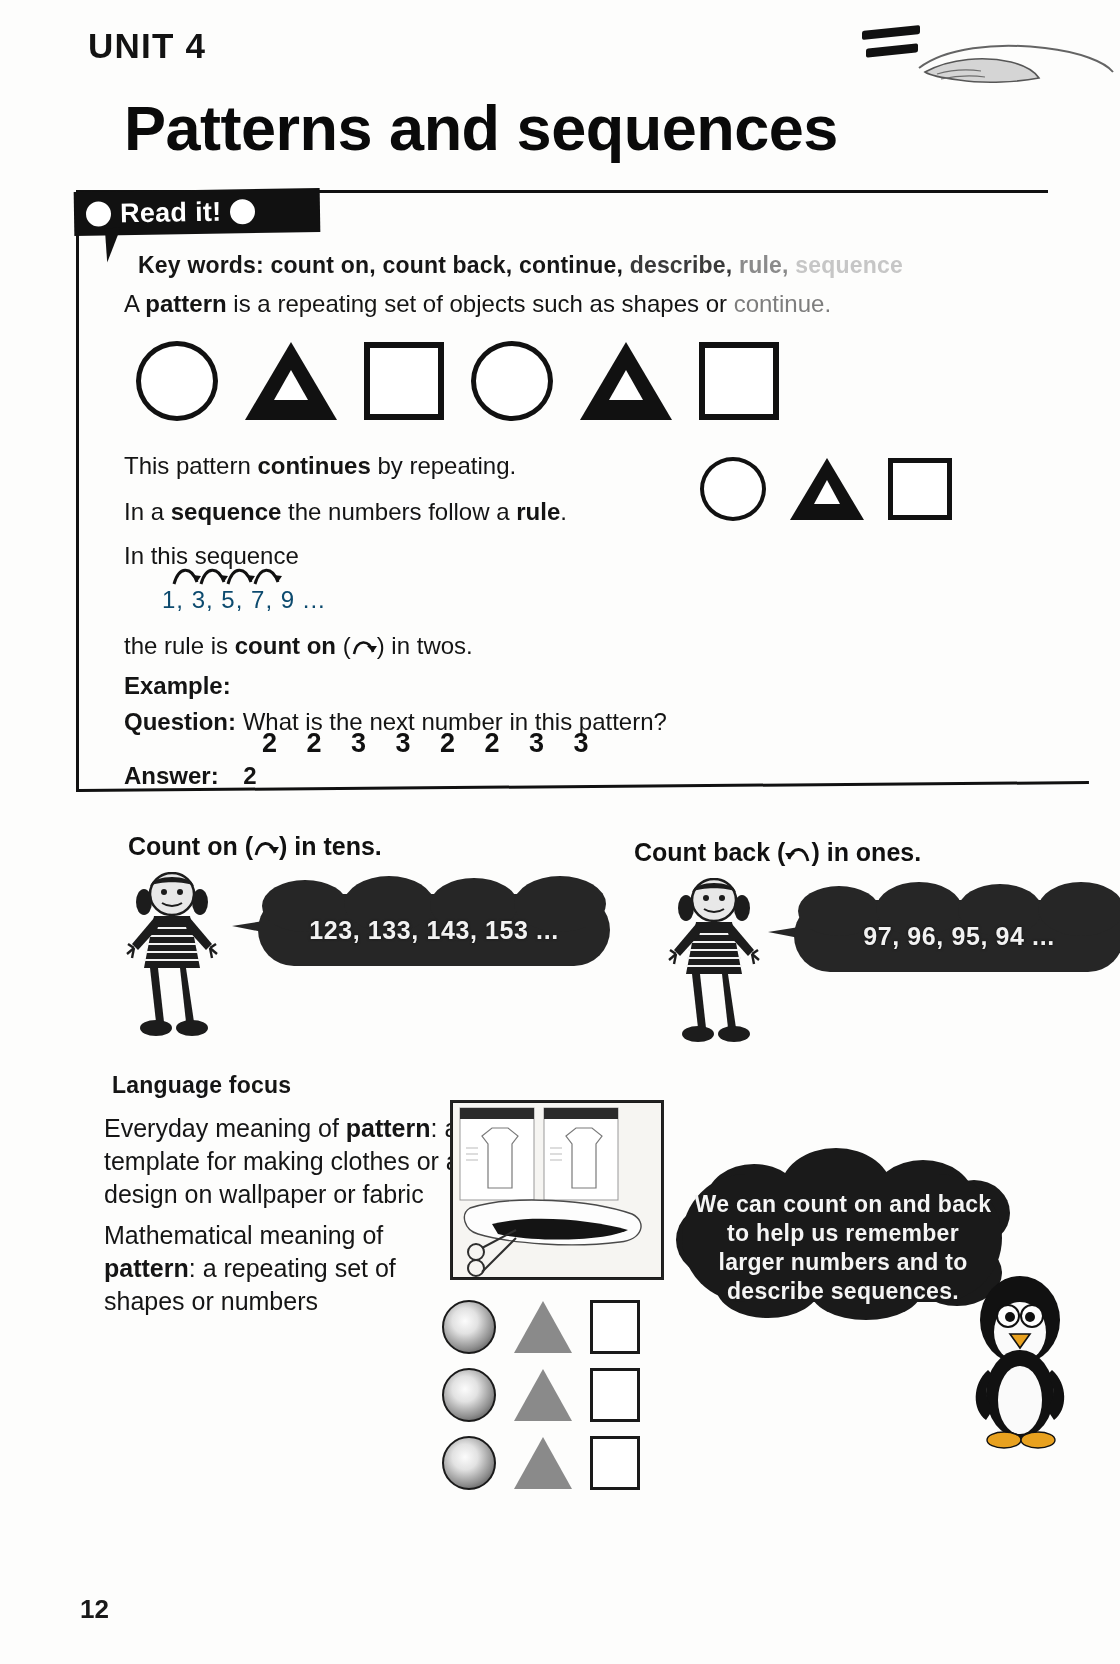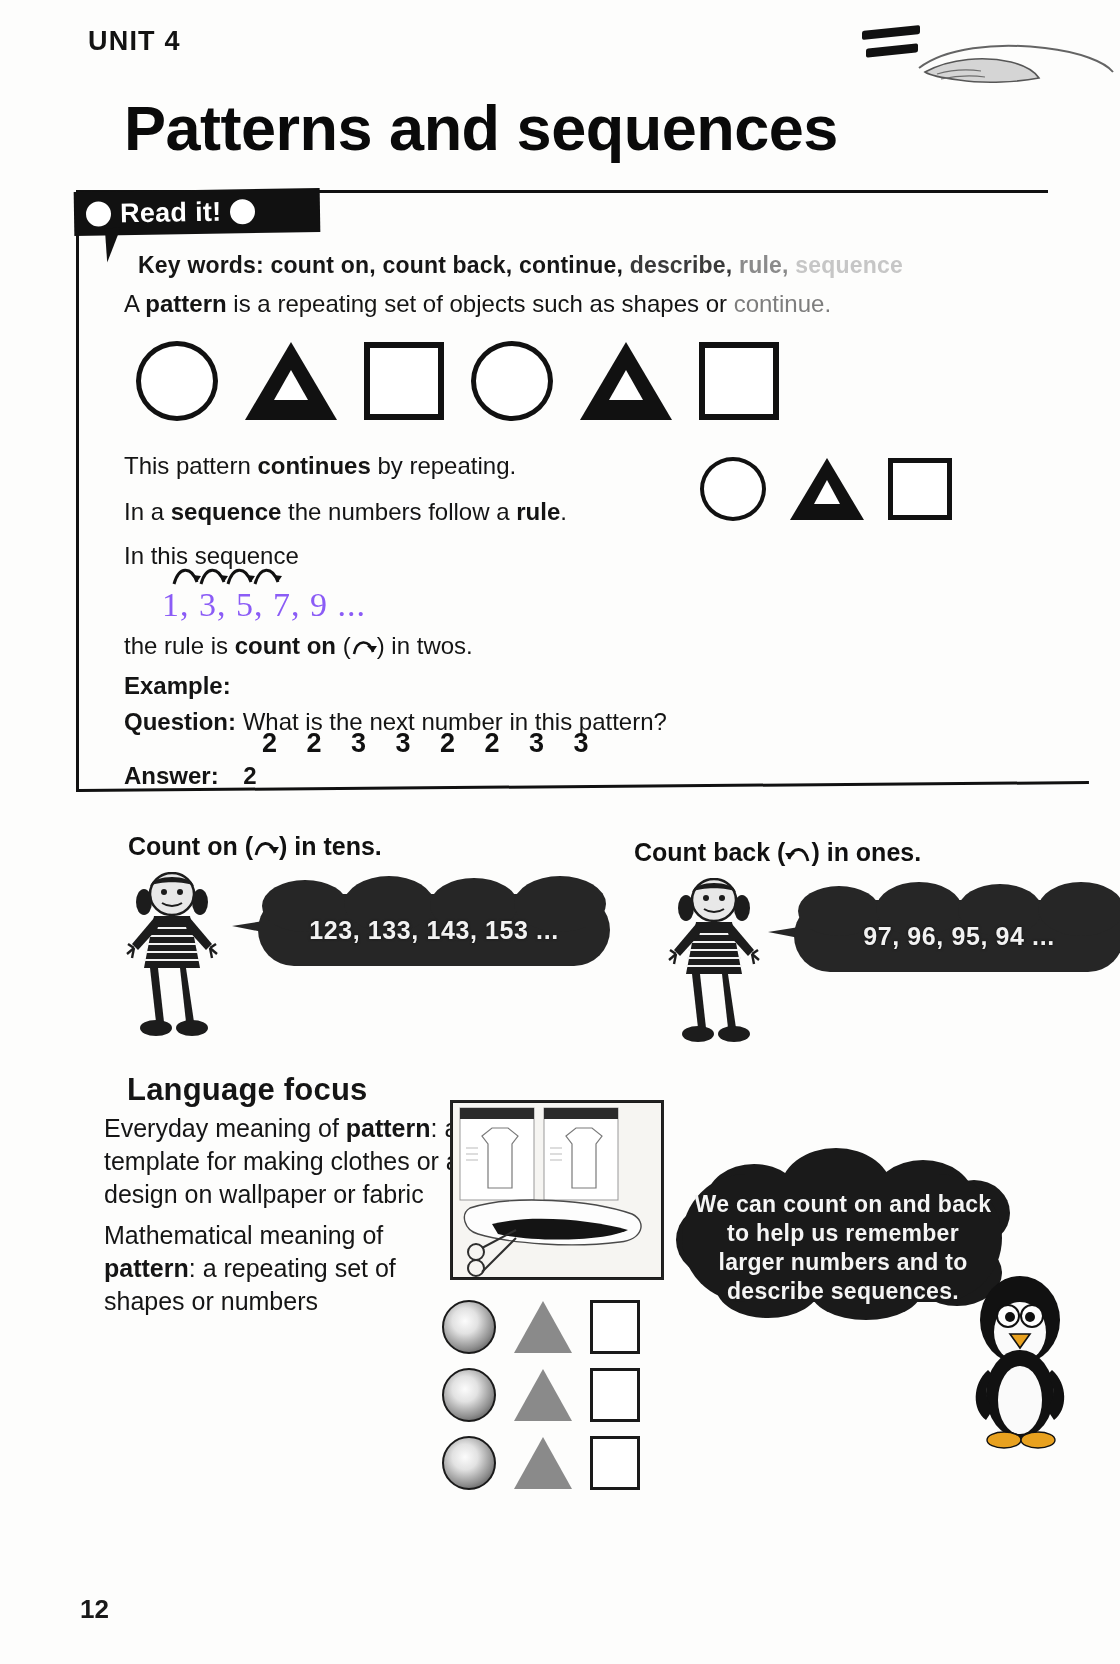--- a/index.html
+++ b/index.html
@@ -6,21 +6,21 @@
   body{
     width:1120px;height:1664px;position:relative;overflow:hidden;
     font-family:"Liberation Sans",sans-serif;color:#111;
     background:#fdfdfc;
   }
   .page{position:absolute;inset:0;}
 
   
   .unit{
     position:absolute;left:88px;top:26px;
-    font-size:27px;font-weight:700;letter-spacing:1.2px;color:#131313;
+    font-size:35px;font-weight:700;letter-spacing:1.2px;color:#131313;
   }
   .title{
     position:absolute;left:124px;top:92px;
     font-size:63px;font-weight:700;letter-spacing:-0.5px;
     color:#0a0a0a;white-space:nowrap;
   }
   .equals-deco{
     position:absolute;left:862px;top:28px;width:60px;height:34px;
   }
   .equals-deco i{
@@ -107,21 +107,21 @@
   .shapes-row.small .sh-tri:after{
     left:-13px;top:22px;border-left-width:13px;border-right-width:13px;border-bottom-width:24px;
   }
   .shapes-row.small .sh-sq{width:64px;height:62px;border-width:5px;}
 
   .line{
     position:absolute;font-size:24px;color:#141414;white-space:nowrap;
   }
   .line b{font-weight:700;}
   .seq-nums{
-    position:absolute;left:162px;top:586px;font-size:34px;color:#8b5cf6;letter-spacing:1px;font-family:Liberation Serif, serif;
+    position:absolute;left:162px;top:586px;font-size:24px;color:#0c4a6e;letter-spacing:1px;
   }
   .arcs{position:absolute;left:170px;top:562px;width:130px;height:24px;}
   .bignum-row{
     position:absolute;left:262px;top:728px;
     font-size:27px;font-weight:700;color:#111;letter-spacing:11px;
   }
   .ex-lab{font-weight:700;}
 
   
   .count-head{
@@ -147,21 +147,21 @@
     border-top:10px solid transparent;border-bottom:12px solid transparent;
     border-right:62px solid #262626;
   }
 
   
   .kid{position:absolute;width:96px;height:180px;}
 
   
   .lf-title{
     position:absolute;left:112px;top:1072px;
-    font-size:31px;font-weight:700;color:#151515;letter-spacing:.2px;margin-left:15px;
+    font-size:23px;font-weight:700;color:#151515;letter-spacing:.2px;
   }
   .lf-body{
     position:absolute;left:104px;top:1112px;width:360px;
     font-size:25px;line-height:33px;color:#151515;
   }
   .lf-body b{font-weight:700;}
   .lf-body p{margin:0 0 8px 0;}
 
   
   .photo{

